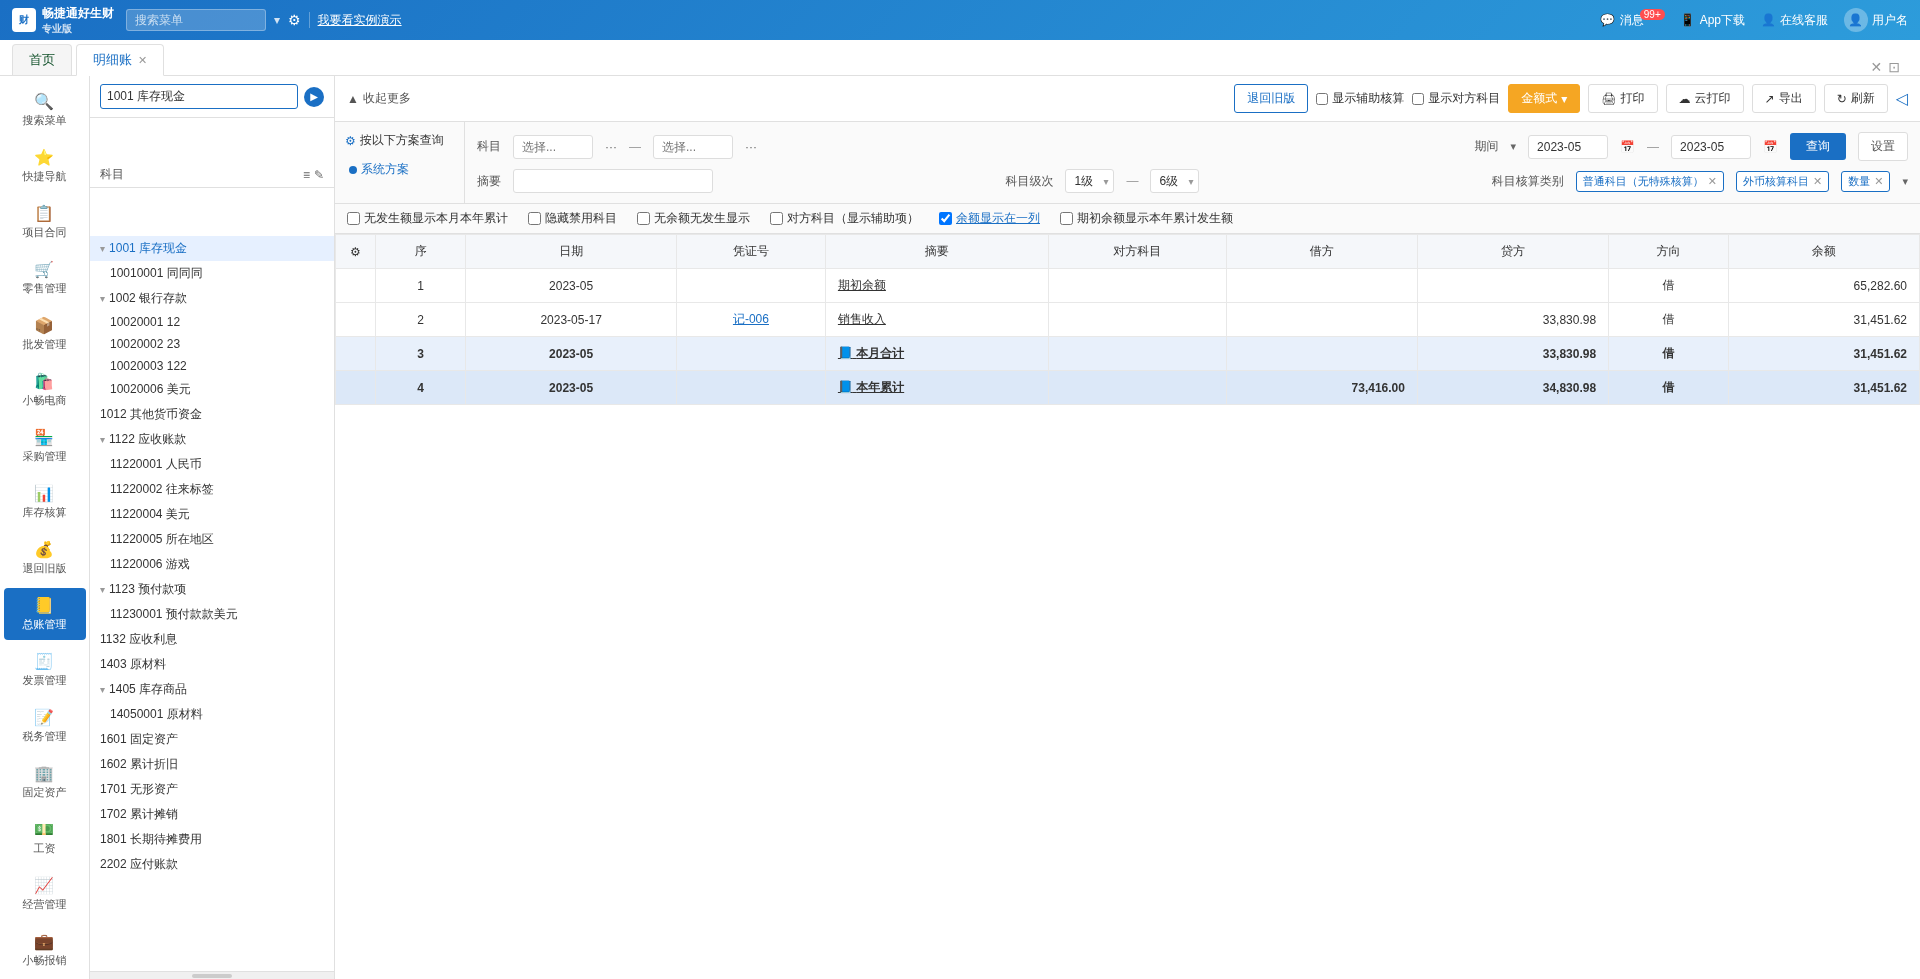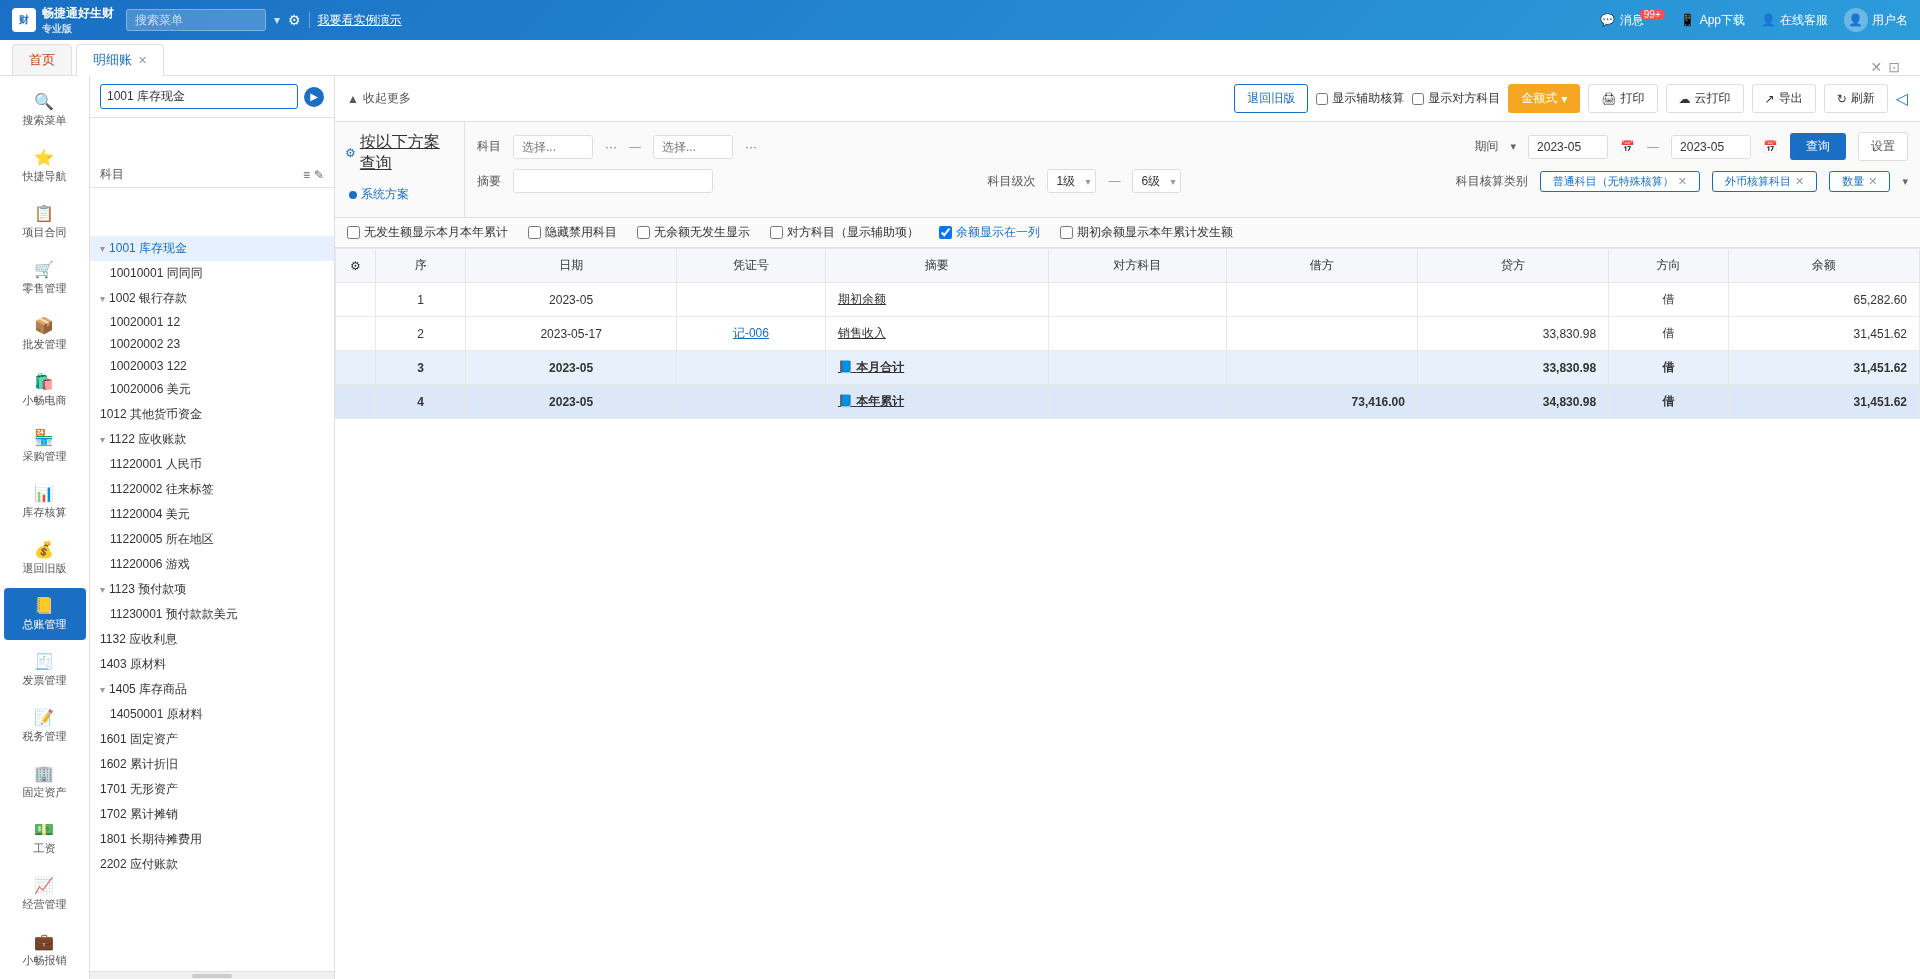--- a/index.html
+++ b/index.html
@@ -68,21 +68,21 @@
       align-items: flex-end;
       padding: 0 12px;
       border-bottom: 1px solid #e0e0e0;
       gap: 4px;
     }
     .tab-item {
       padding: 6px 16px;
       cursor: pointer;
       border-radius: 4px 4px 0 0;
       font-size: 13px;
-      color: #c2410c;
+      color: #14532d;
       background: #f5f5f5;
       border: 1px solid #e0e0e0;
       border-bottom: none;
       display: flex; align-items: center; gap: 6px;
     }
     .tab-item.active {
       background: #fff;
       color: #1a6fc4;
       border-color: #e0e0e0;
       border-bottom: 1px solid #fff;
@@ -268,21 +268,21 @@
       color: #333;
       background: #fff;
       appearance: none;
       position: relative;
     }
     .filter-tag {
       background: #fff;
       border: 1px solid #1a6fc4;
       color: #1a6fc4;
       border-radius: 3px;
-      padding: 2px 12px;
+      padding: 2px 6px;
       font-size: 11px;
       display: flex; align-items: center; gap: 4px;
     }
     .filter-tag .remove { cursor: pointer; color: #999; }
     .btn-query {
       background: #1a6fc4;
       color: white;
       border: none;
       border-radius: 3px;
       padding: 5px 16px;
@@ -614,21 +614,21 @@
 
           <span style="cursor:pointer;color:#1a6fc4;font-size:16px;">◁</span>
         </div>
 
         <div style="background:#fafafa;border-bottom:1px solid #e0e0e0;">
           <div style="display:flex;">
 
             <div style="width:130px;padding:10px;border-right:1px solid #e0e0e0;">
               <div style="display:flex;align-items:center;gap:4px;margin-bottom:8px;">
                 <span style="color:#1a6fc4;">⚙</span>
-                <span style="font-size:16px;color:#333;text-decoration:underline;">按以下方案查询</span>
+                <span style="font-size:12px;color:#333;">按以下方案查询</span>
               </div>
               <div style="display:flex;align-items:center;gap:4px;font-size:12px;color:#1a6fc4;cursor:pointer;padding:4px;">
                 <span style="width:8px;height:8px;background:#1a6fc4;border-radius:50%;display:inline-block;"></span>
                 <span>系统方案</span>
               </div>
             </div>
 
             <div style="flex:1;padding:10px 12px;">
 
               <div class="filter-row">
@@ -705,21 +705,21 @@
             <span>隐藏禁用科目</span>
           </label>
           <label>
             <input type="checkbox" style="">
             <span>无余额无发生显示</span>
           </label>
           <label>
             <input type="checkbox" style="">
             <span>对方科目（显示辅助项）</span>
           </label>
-          <label style="color:#1a6fc4;">
+          <label style="color:#1a6fc4;text-decoration:underline;">
             <input type="checkbox" checked="" style="">
             <span>余额显示在一列</span>
           </label>
           <label>
             <input type="checkbox" style="">
             <span>期初余额显示本年累计发生额</span>
           </label>
         </div>
 
         <div class="data-table-wrap">

